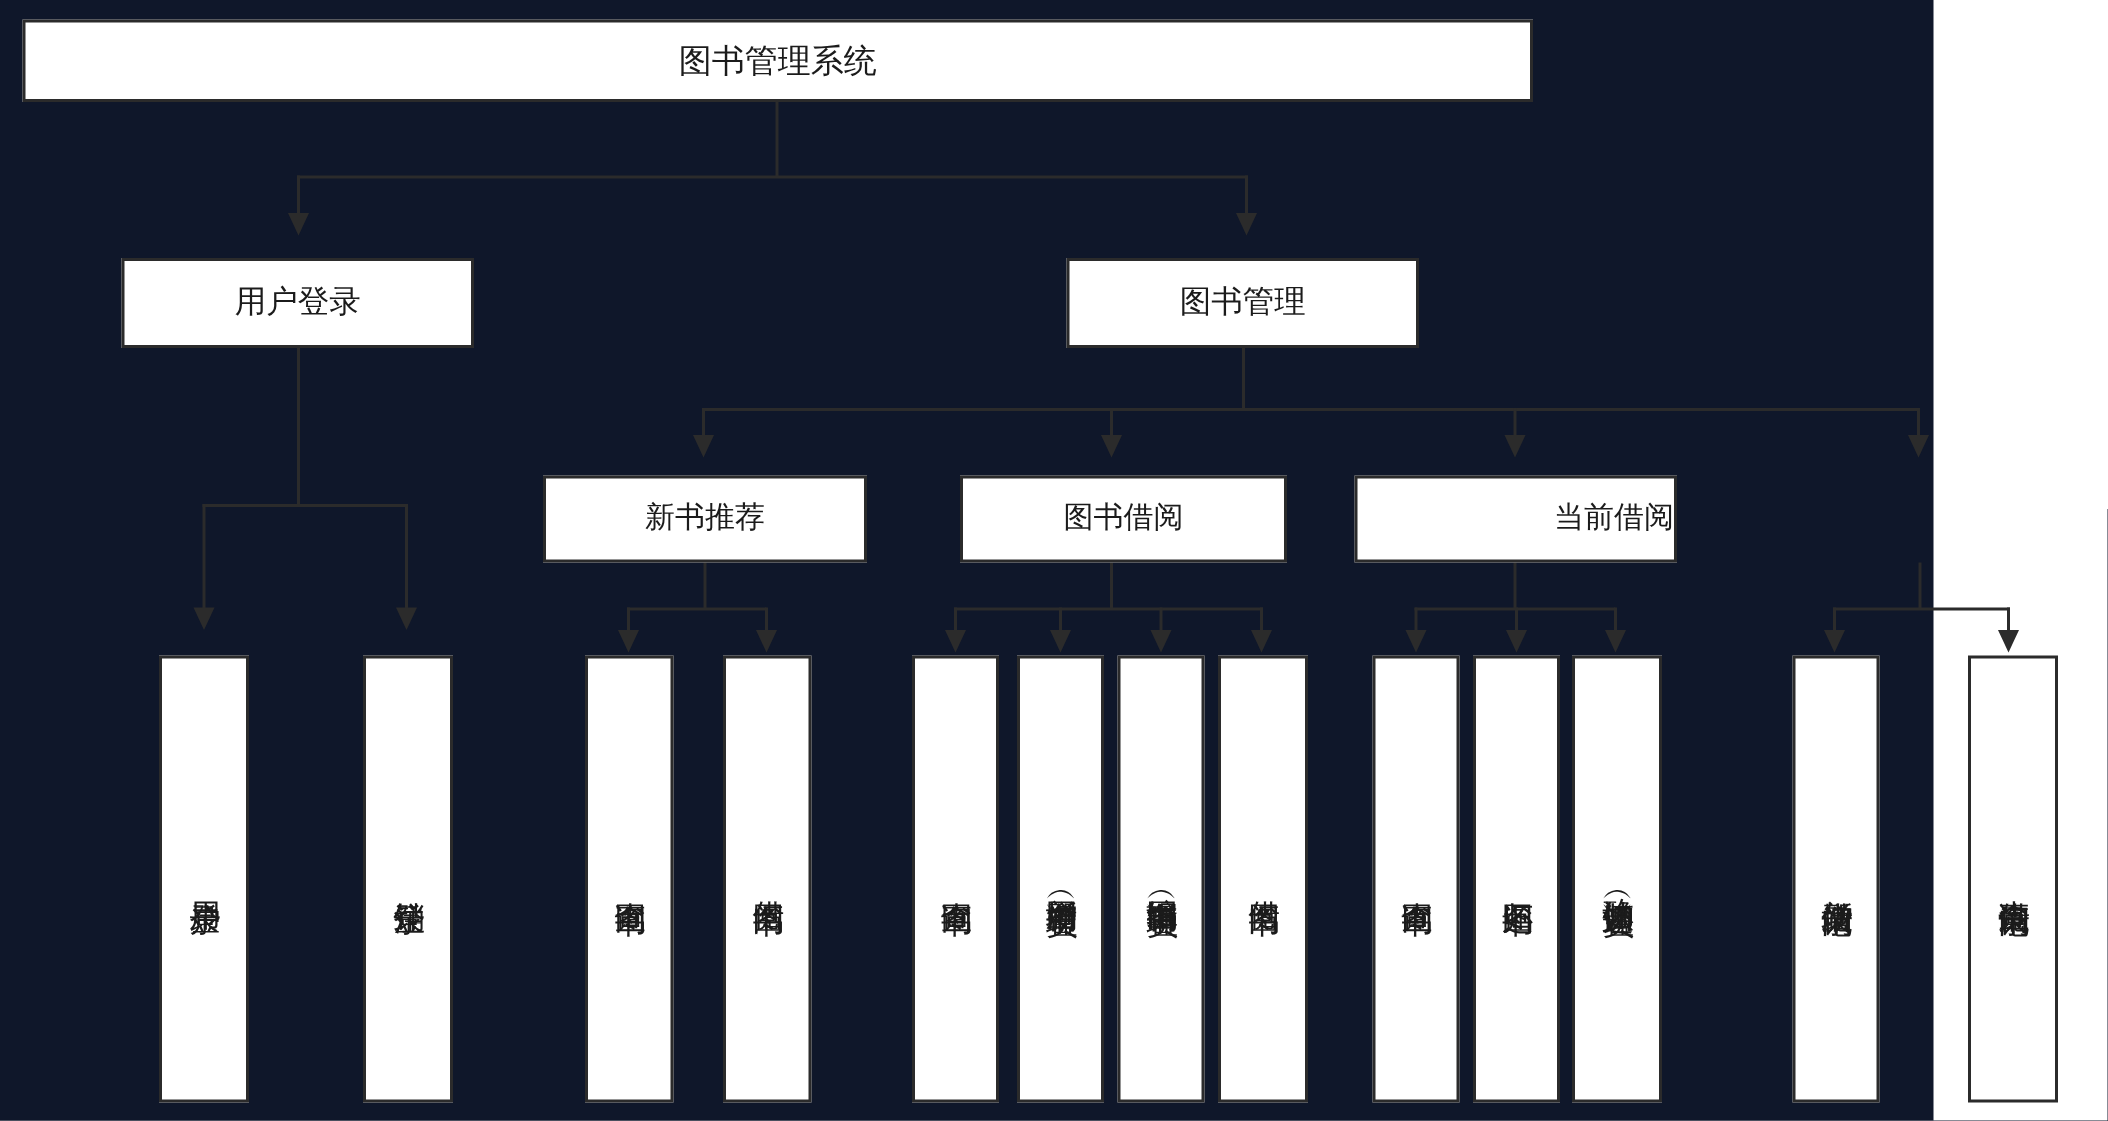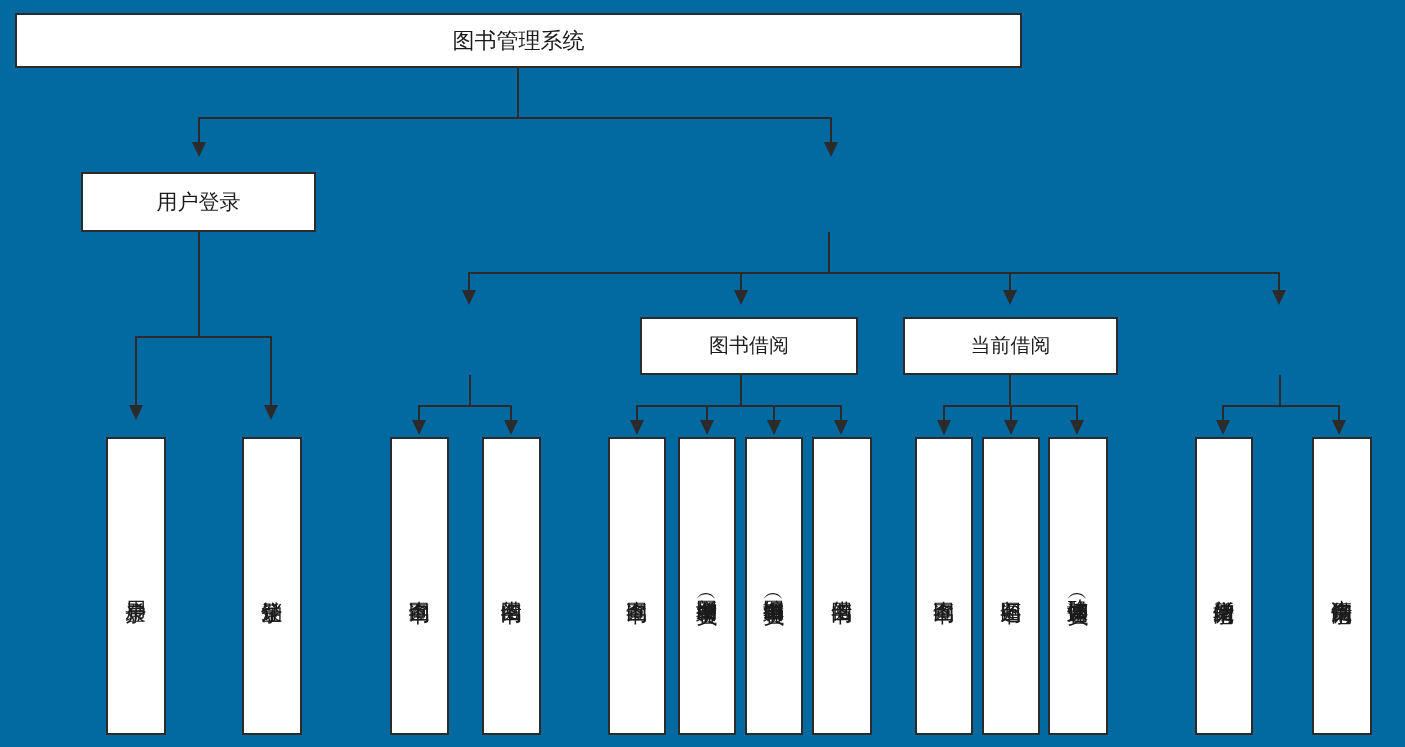--- a/index.html
+++ b/index.html
@@ -2,21 +2,21 @@
 <html><head>
 <meta charset="utf-8">
 <style>
   html,body{margin:0;padding:0;}
   body{
     width:1405px;height:747px;
     background:#ffffff;
     font-family:"Liberation Sans","DejaVu Sans",sans-serif;
     overflow:hidden;
   }
-  #canvas{position:relative;width:1405px;height:747px;background:#0369a1;}
+  #canvas{position:relative;width:1289px;height:747px;background:#0f172a;}
 
   
   .node{
     position:absolute;
     box-sizing:border-box;
     background:#ffffff;
     border:2px solid #2b2b2b;
     display:flex;
     align-items:center;
     justify-content:center;
@@ -83,43 +83,49 @@
   <div class="vline" style="left:517px;top:68px;width:2px;height:50px;"></div>
   <div class="hline" style="left:198px;top:117px;width:634px;height:2px;"></div>
   <div class="vline" style="left:198px;top:117px;width:2px;height:27px;"></div>
   <div class="vline" style="left:830px;top:117px;width:2px;height:27px;"></div>
   <div class="arrow" style="left:192px;top:142px;"></div>
   <div class="arrow" style="left:824px;top:142px;"></div>
 
   <div class="node h2" style="left:81px;top:172px;width:235px;height:60px;">
     <span class="lbl">用户登录</span>
   </div>
+  <div class="node h2" style="left:711px;top:172px;width:235px;height:60px;">
+    <span class="lbl">图书管理</span>
+  </div>
 
   <div class="vline" style="left:198px;top:232px;width:2px;height:105px;"></div>
   <div class="hline" style="left:135px;top:336px;width:137px;height:2px;"></div>
   <div class="vline" style="left:135px;top:336px;width:2px;height:72px;"></div>
   <div class="vline" style="left:270px;top:336px;width:2px;height:72px;"></div>
   <div class="arrow" style="left:129px;top:405px;"></div>
   <div class="arrow" style="left:264px;top:405px;"></div>
 
   <div class="vline" style="left:828px;top:232px;width:2px;height:41px;"></div>
   <div class="hline" style="left:468px;top:272px;width:812px;height:2px;"></div>
   <div class="vline" style="left:468px;top:272px;width:2px;height:20px;"></div>
   <div class="vline" style="left:740px;top:272px;width:2px;height:20px;"></div>
   <div class="vline" style="left:1009px;top:272px;width:2px;height:20px;"></div>
   <div class="vline" style="left:1278px;top:272px;width:2px;height:20px;"></div>
   <div class="arrow" style="left:462px;top:290px;"></div>
   <div class="arrow" style="left:734px;top:290px;"></div>
   <div class="arrow" style="left:1003px;top:290px;"></div>
   <div class="arrow" style="left:1272px;top:290px;"></div>
 
+  <div class="node h3" style="left:362px;top:317px;width:216px;height:58px;">
+    <span class="lbl">新书推荐</span>
+  </div>
   <div class="node h3" style="left:640px;top:317px;width:218px;height:58px;">
     <span class="lbl">图书借阅</span>
   </div>
-  <div class="node h3" style="left:903px;top:317px;width:215px;height:58px;">
+  <div class="node h3" style="left:903px;top:317px;width:215px;height:58px;justify-content:flex-end;">
     <span class="lbl">当前借阅</span>
   </div>
 
   <div class="vline" style="left:469px;top:375px;width:2px;height:31px;"></div>
   <div class="hline" style="left:418px;top:405px;width:93px;height:2px;"></div>
   <div class="vline" style="left:418px;top:405px;width:2px;height:16px;"></div>
   <div class="vline" style="left:510px;top:405px;width:2px;height:16px;"></div>
   <div class="arrow" style="left:412px;top:420px;"></div>
   <div class="arrow" style="left:504px;top:420px;"></div>
 

